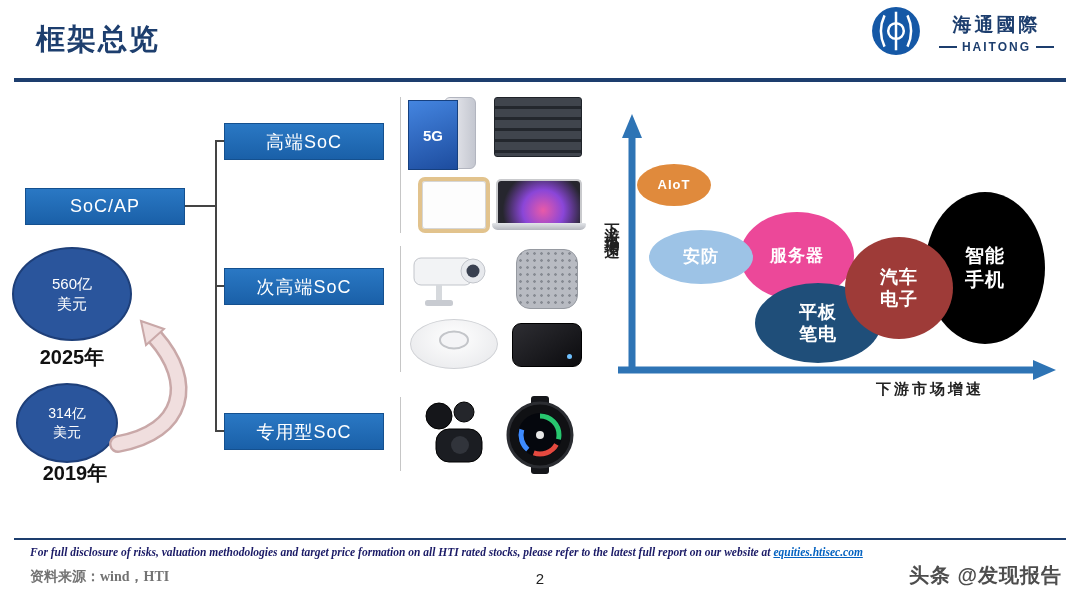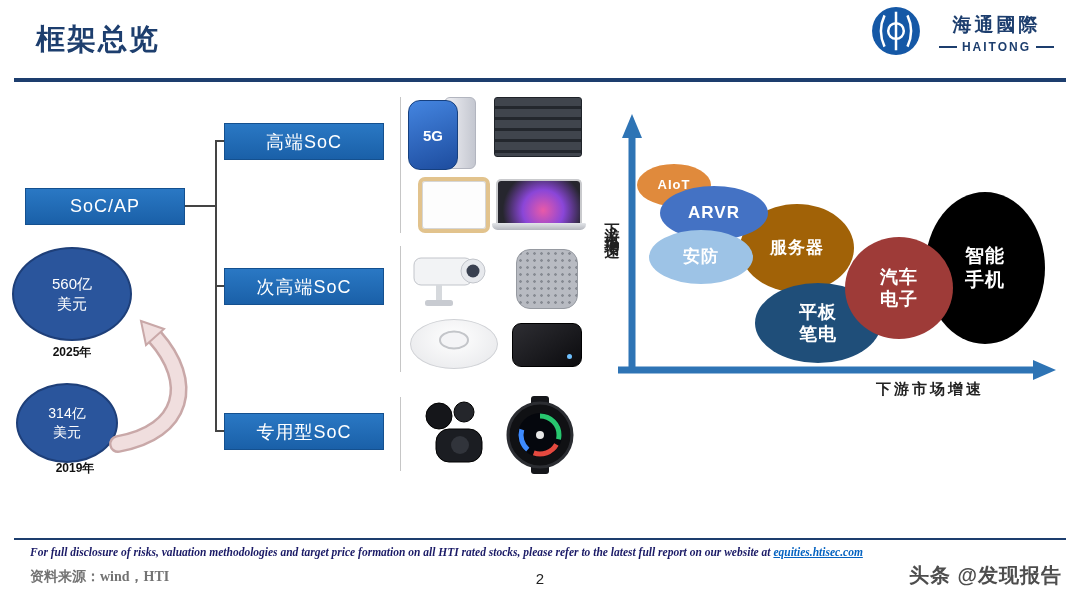--- a/index.html
+++ b/index.html
@@ -24,34 +24,34 @@
     font-size:18px; font-weight:500; letter-spacing:1px;
   }
   .conn { position:absolute; background:#444; }
   .bracket { position:absolute; width:1px; background:#c6c6c6; }
   
   .mkt-ellipse {
     position:absolute; border-radius:50%; background:#2a559c; border:2px solid #1e3f79;
     color:#fff; display:flex; align-items:center; justify-content:center; text-align:center;
     font-size:15px; font-weight:500; white-space:pre-line; line-height:1.35;
   }
-  .mkt-year { position:absolute; text-align:center; font-size:12px; font-weight:bold; color:#111; }
+  .mkt-year { position:absolute; text-align:center; font-size:20px; font-weight:bold; color:#111; }
   
   .bubble {
     position:absolute; border-radius:50%; display:flex; align-items:center; justify-content:center;
     color:#fff; font-weight:bold; text-align:center; white-space:pre-line; line-height:1.25; letter-spacing:1px;
   }
   .axis-label-y {
     position:absolute; writing-mode:vertical-rl; text-orientation:upright;
     font-size:15px; font-weight:600; color:#222; letter-spacing:4px;
   }
   .axis-label-x { position:absolute; font-size:15px; font-weight:600; color:#222; letter-spacing:3px; }
   
   .img-group { position:absolute; }
-  .phone-front { position:absolute; border-radius:12px; background:linear-gradient(160deg,#4485e0,#1d4c9e);
+  .phone-front { position:absolute; border-radius:0; background:linear-gradient(160deg,#4485e0,#1d4c9e);
     border:1px solid #16407f; color:#fff; display:flex; align-items:center; justify-content:center;
     font-size:15px; font-weight:bold; }
   .phone-side { position:absolute; border-radius:6px; background:linear-gradient(90deg,#f0f0f4,#c4c7d0); border:1px solid #b2b5bf; }
   .server { position:absolute; border-radius:3px; border:1px solid #1f2329;
     background:repeating-linear-gradient(180deg,#40454d 0 8px,#23272d 8px 11px); }
   .tablet { position:absolute; background:#fdfdfd; border:4px solid #e2c38d; border-radius:7px; box-shadow:inset 0 0 0 1px #d6d6d6; }
   .laptop-screen { position:absolute; background:#26262e; border:2px solid #c9cacd; border-bottom:none; border-radius:5px 5px 0 0; overflow:hidden; }
   .laptop-blob { width:100%; height:100%; background:radial-gradient(circle at 55% 70%, #e85aa8 0%, #8a46d8 38%, #26262e 75%); }
   .laptop-base { position:absolute; background:linear-gradient(180deg,#e3e5e9,#b4b7be); border-radius:2px 2px 8px 8px; }
   .speaker { position:absolute; border-radius:14px; border:1px solid #969aa1;
@@ -187,23 +187,22 @@
       <polygon points="34,4 24,28 44,28" fill="#2e74b5"></polygon>
       <line x1="20" y1="260" x2="440" y2="260" stroke="#2e74b5" stroke-width="7"></line>
       <polygon points="458,260 435,250 435,270" fill="#2e74b5"></polygon>
     </svg>
   </span>
   <div class="axis-label-y" style="left:602px; top:212px; height:140px;">下游市场增速</div>
   <div class="axis-label-x" style="left:876px; top:380px;">下游市场增速</div>
 
   <div class="bubble" style="left: 925px; top: 192px; width: 120px; height: 152px; font-size: 19px; z-index: 1; background: #000000;">智能
 手机</div>
-  <div class="bubble" style="left: 740px; top: 204px; width: 114px; height: 88px; font-size: 17px; z-index: 2; background: #a16207;">服务器</div>
+  <div class="bubble" style="left: 740px; top: 212px; width: 114px; height: 88px; font-size: 17px; z-index: 2; background: #ec4899;">服务器</div>
   <div class="bubble" style="left: 637px; top: 164px; width: 74px; height: 42px; font-size: 13px; z-index: 3; background: rgb(224, 138, 60);">AIoT</div>
-  <div class="bubble" style="left: 660px; top: 186px; width: 108px; height: 54px; font-size: 17px; z-index: 4; background: rgb(68, 114, 196);">ARVR</div>
   <div class="bubble" style="left: 649px; top: 230px; width: 104px; height: 54px; font-size: 17px; z-index: 5; background: rgb(157, 195, 230);">安防</div>
   <div class="bubble" style="left: 755px; top: 283px; width: 126px; height: 80px; font-size: 18px; z-index: 6; background: rgb(31, 78, 121);">平板
 笔电</div>
   <div class="bubble" style="left: 845px; top: 237px; width: 108px; height: 102px; font-size: 18px; z-index: 7; background: rgb(158, 59, 56);">汽车
 电子</div>
 
   <div class="footer-line"></div>
   <div class="disclaimer">
     <span>For full disclosure of risks, valuation methodologies and target price formation on all HTI rated stocks, please refer to the latest full report on our website at </span><a href="#">equities.htisec.com</a>
   </div>

